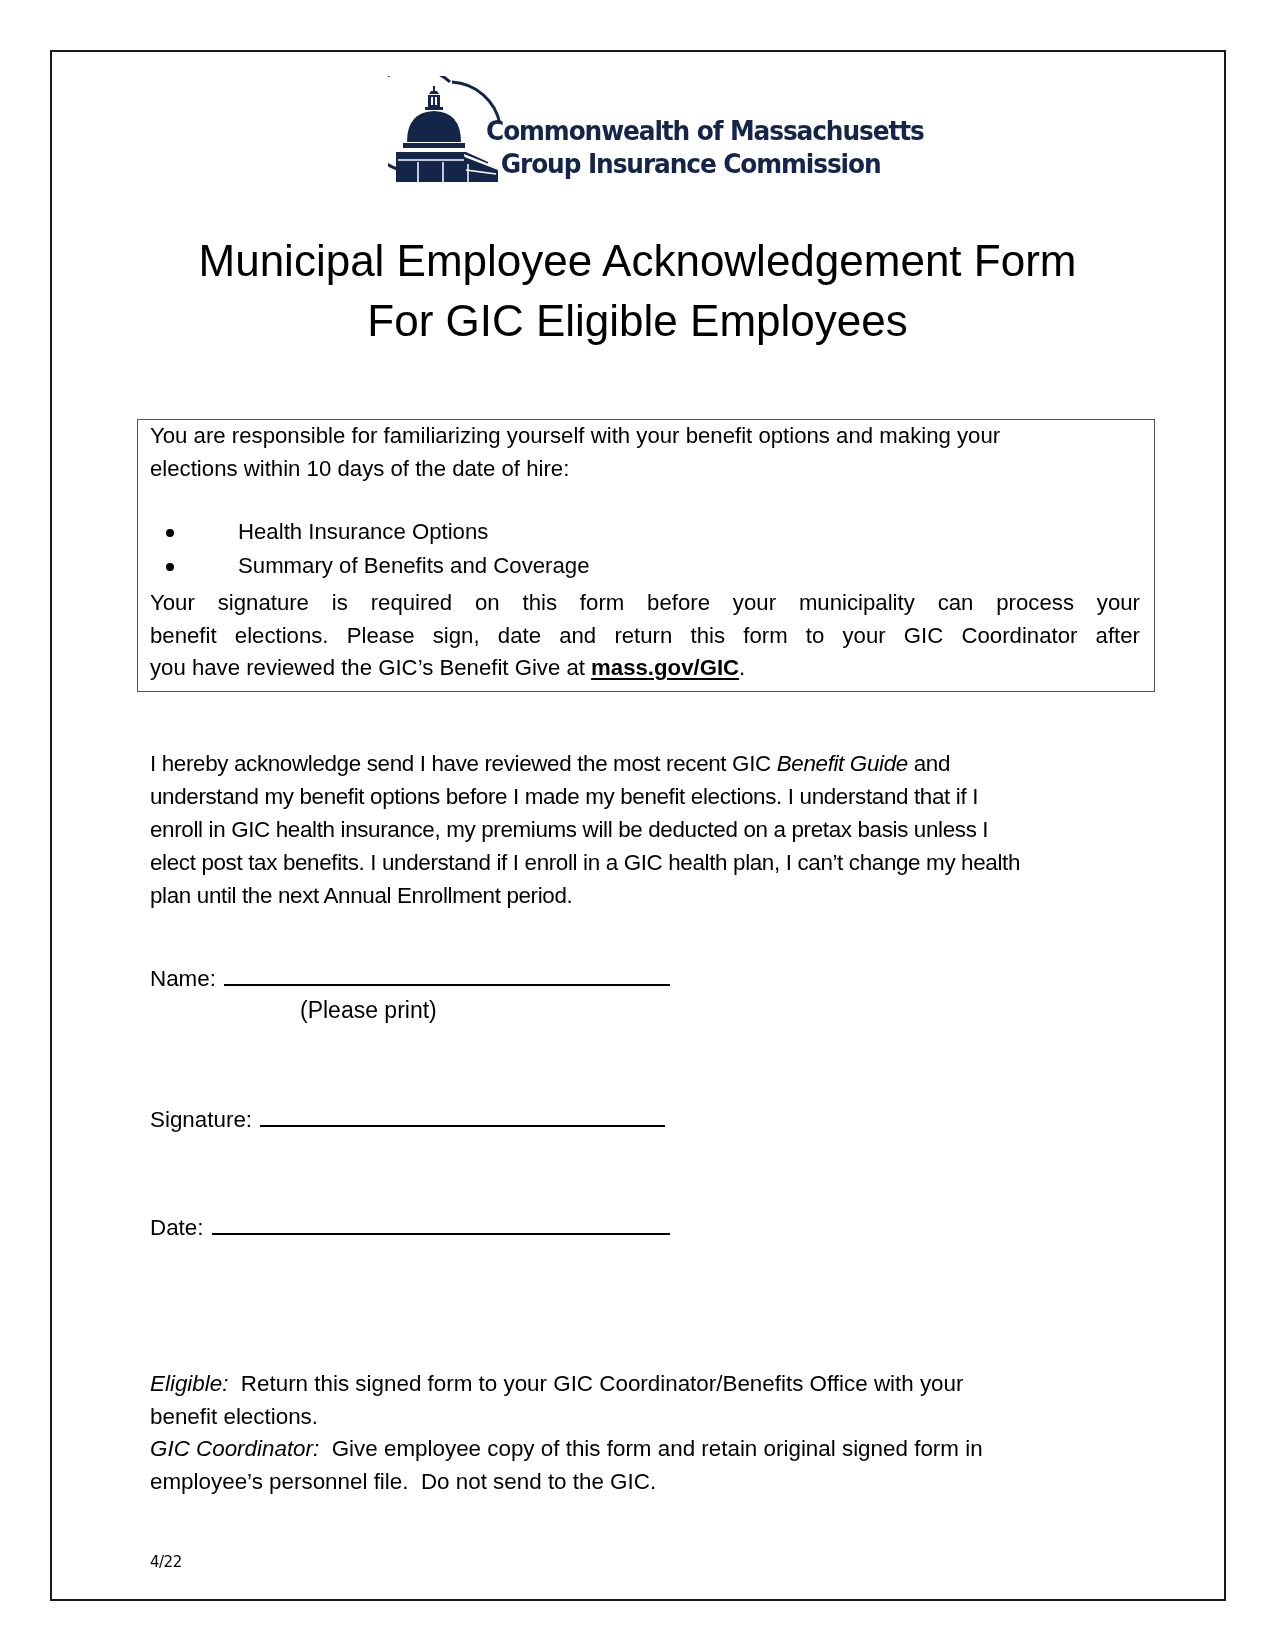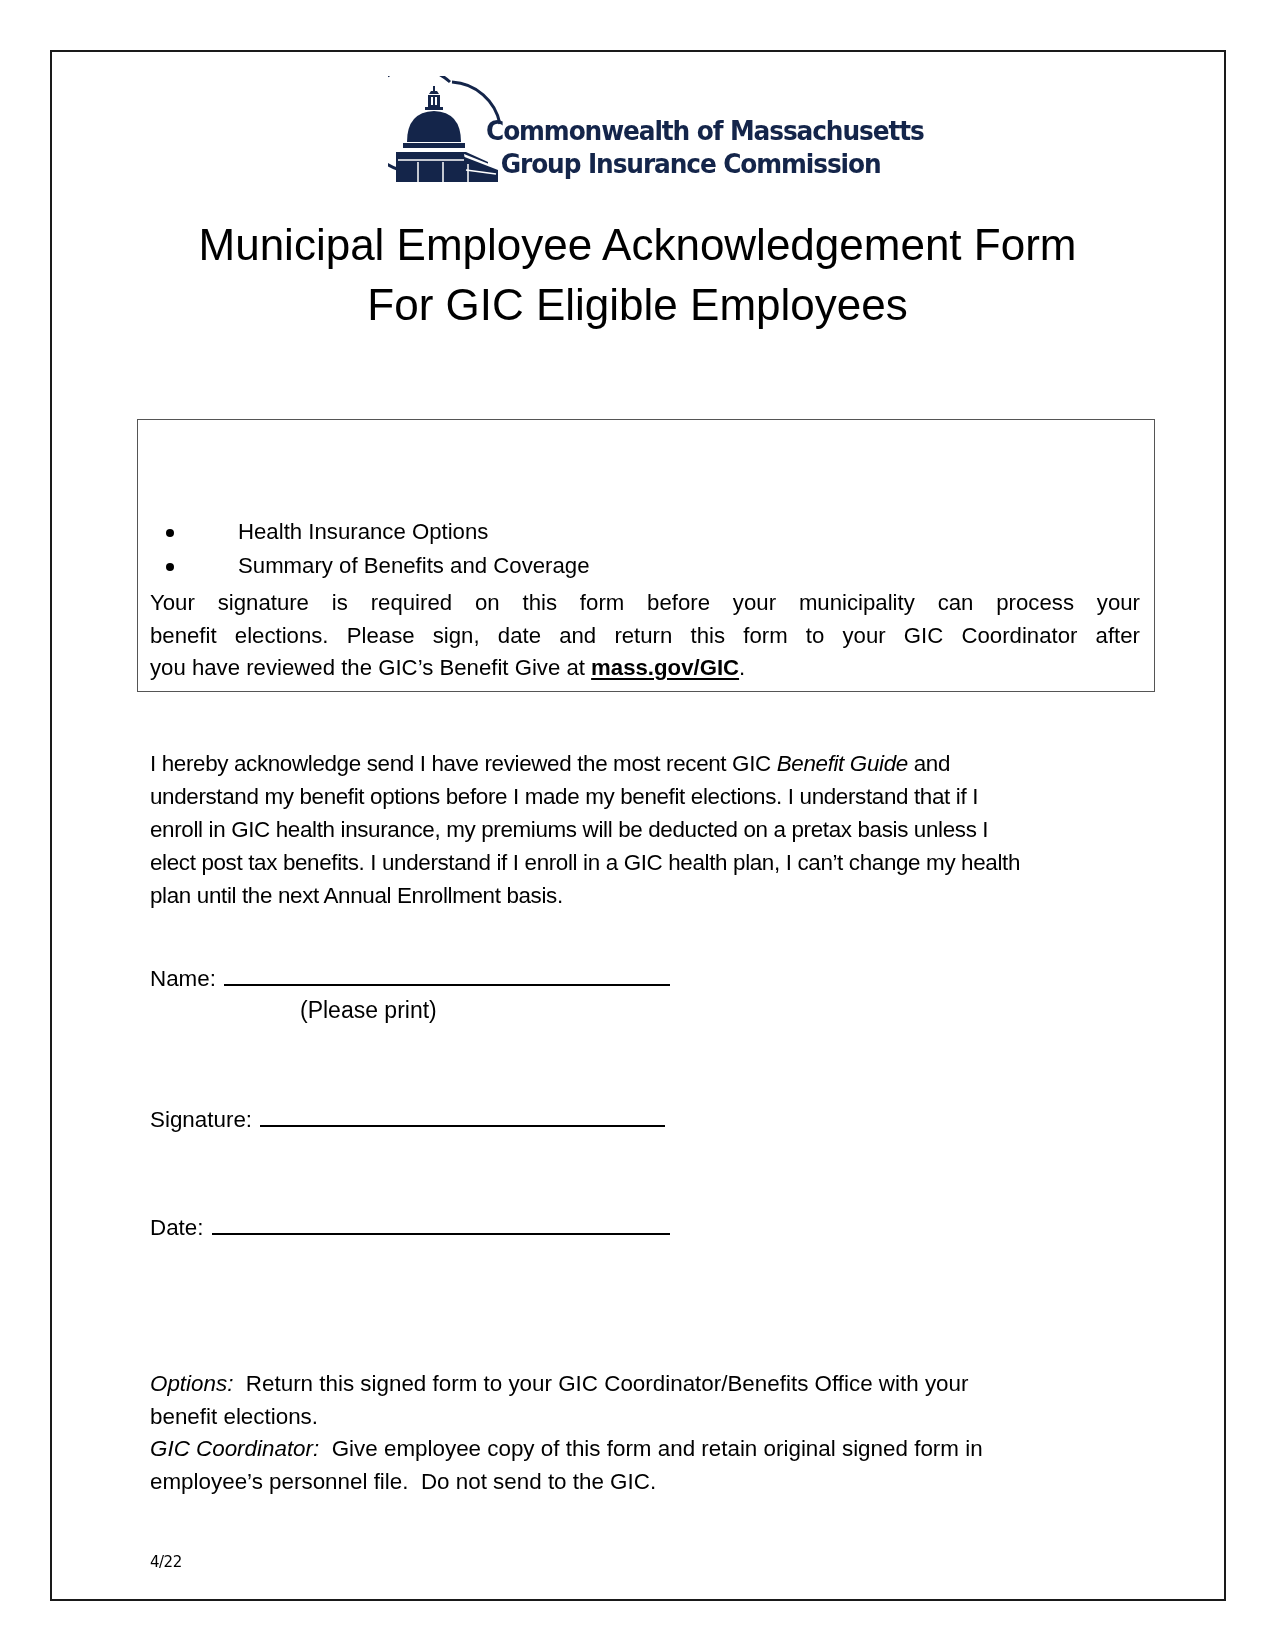--- a/index.html
+++ b/index.html
@@ -11,21 +11,21 @@
   
   .logo-mark { position: absolute; left: 388px; top: 76px; width: 120px; height: 112px; }
   .logo-text { position: absolute; left: 486px; top: 114px; color: #14254a;
                font-family: "DejaVu Sans", sans-serif; font-weight: bold;
                font-size: 27px; line-height: 33px; letter-spacing: -1.2px;
                transform: scaleX(0.92); transform-origin: left top; }
   .logo-text .l2 { padding-left: 16px; }
 
   
   .title { position: absolute; left: 0; width: 1275px; text-align: center;
-           font-size: 44px; line-height: 60px; top: 215px; }
+           font-size: 44px; line-height: 60px; top: 231px; }
   
   .infobox { position: absolute; left: 137px; top: 419px; width: 1016px; height: 271px;
              border: 1.5px solid #555; }
   .box-text { position: absolute; font-size: 22.2px; line-height: 32.5px; color: #000; }
   .intro { left: 12px; top: 0px; width: 1000px; }
   .bullets { left: 12px; top: 83px; margin: 12px; padding: 0; list-style: none; line-height: 34px; }
   .bullets li { position: relative; padding-left: 76px; }
   .bullets .dot { position: absolute; left: 4px; top: 14px; width: 8px; height: 8px;
                   border-radius: 50%; background: #000; }
   .sigpara { left: 12px; top: 167px; width: 990px; text-align: justify; }
@@ -86,55 +86,59 @@
   <div>Commonwealth of Massachusetts</div>
   <div class="l2">Group Insurance Commission</div>
 </div>
 
 <div class="title">
   <div>Municipal Employee Acknowledgement Form</div>
   <div>For GIC Eligible Employees</div>
 </div>
 
 <div class="infobox">
+  <div class="box-text intro">
+    <div>You are responsible for familiarizing yourself with your benefit options and making your</div>
+    <div>elections within 10 days of the date of hire:</div>
+  </div>
   <ul class="box-text bullets">
     <li><span class="dot"></span><span>Health Insurance Options</span></li>
     <li><span class="dot"></span><span>Summary of Benefits and Coverage</span></li>
   </ul>
   <div class="box-text sigpara">
     <div style="text-align:justify;text-align-last:justify;">Your signature is required on this form before your municipality can process your</div>
     <div style="text-align:justify;text-align-last:justify;">benefit elections. Please sign, date and return this form to your GIC Coordinator after</div>
     <div><span>you have reviewed the GIC’s Benefit Give at </span><span class="link">mass.gov/GIC</span><span>.</span></div>
   </div>
 </div>
 
 <div class="ack">
   <span class="l"><span>I hereby acknowledge send I have reviewed the most recent GIC </span><em>Benefit Guide</em><span> and</span></span>
   <span class="l">understand my benefit options before I made my benefit elections. I understand that if I</span>
   <span class="l">enroll in GIC health insurance, my premiums will be deducted on a pretax basis unless I</span>
   <span class="l">elect post tax benefits. I understand if I enroll in a GIC health plan, I can’t change my health</span>
-  <span class="l">plan until the next Annual Enrollment basis.</span>
+  <span class="l">plan until the next Annual Enrollment period.</span>
 </div>
 
 <div class="field" style="top:962px;">
   <span class="label">Name:</span>
   <span class="line" style="width:446px;"></span>
 </div>
 <div class="hint">(Please print)</div>
 
 <div class="field" style="top:1103px;">
   <span class="label">Signature:</span>
   <span class="line" style="width:405px;"></span>
 </div>
 
 <div class="field" style="top:1211px;">
   <span class="label">Date:</span>
   <span class="line" style="width:458px;"></span>
 </div>
 
 <div class="notes">
-  <span class="l"><em>Options:</em><span style="white-space:pre">  Return this signed form to your GIC Coordinator/Benefits Office with your</span></span>
+  <span class="l"><em>Eligible:</em><span style="white-space:pre">  Return this signed form to your GIC Coordinator/Benefits Office with your</span></span>
   <span class="l">benefit elections.</span>
   <span class="l"><em>GIC Coordinator:</em><span style="white-space:pre">  Give employee copy of this form and retain original signed form in</span></span>
   <span class="l" style="white-space:pre">employee’s personnel file.  Do not send to the GIC.</span>
 </div>
 
 <div class="rev">4/22</div>
 
 </body></html>

